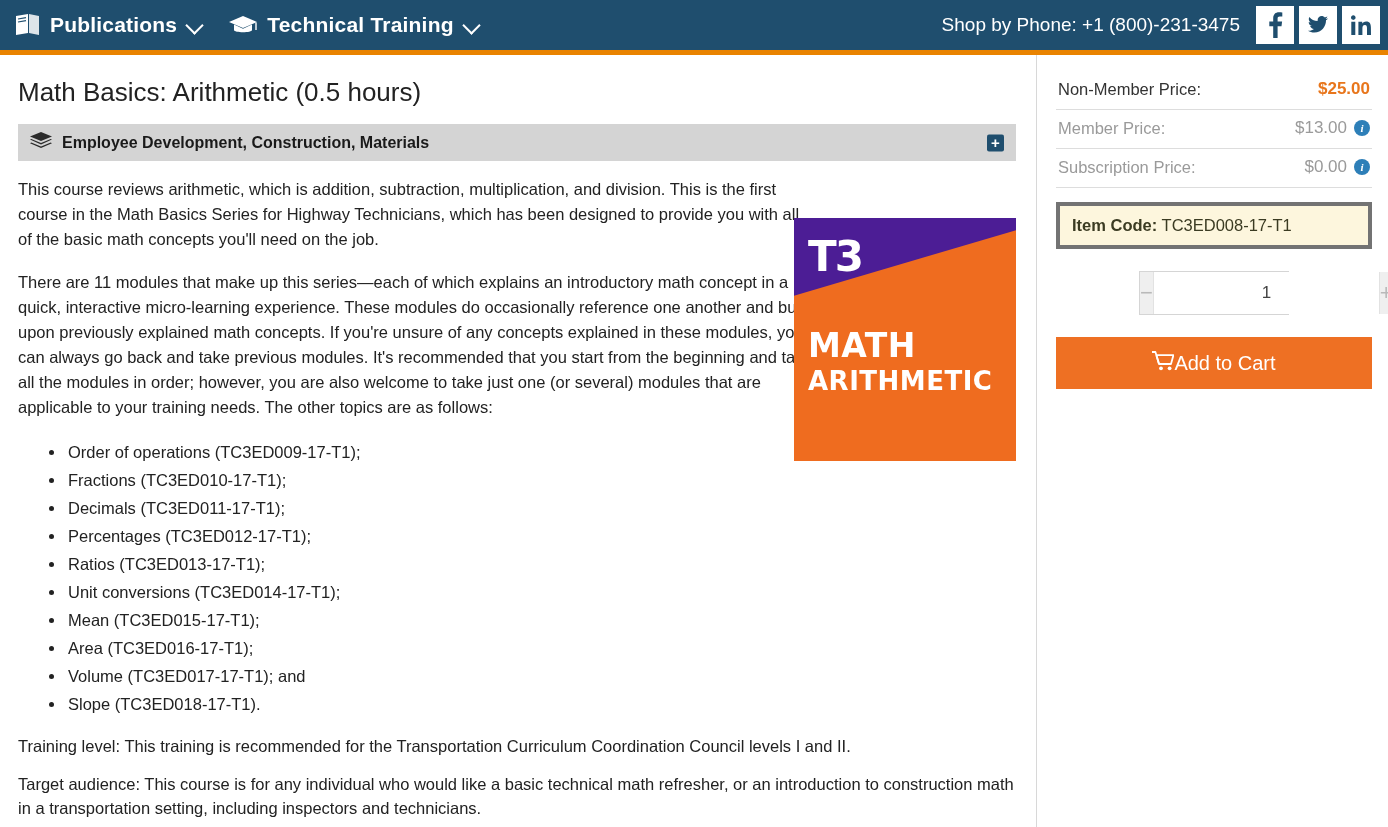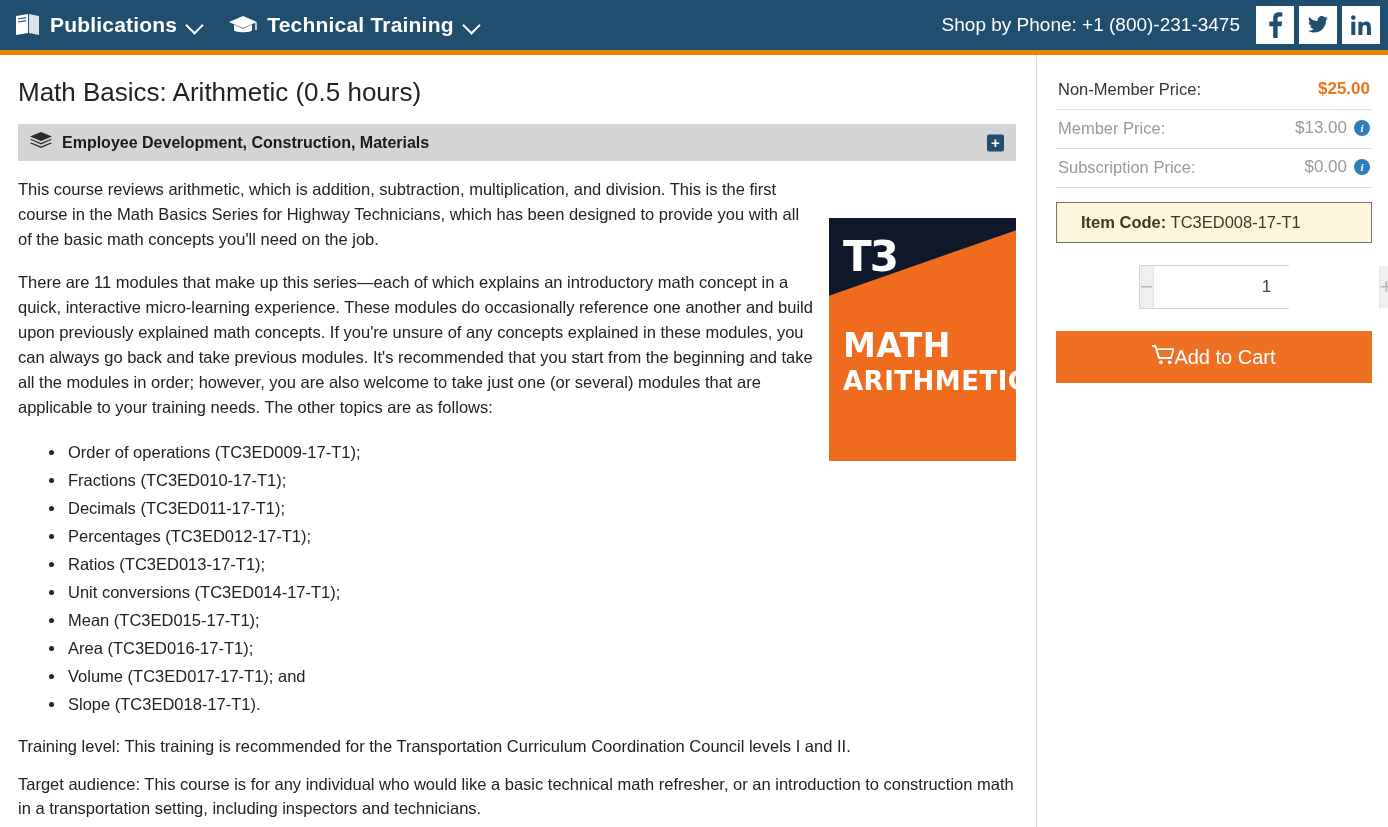--- a/index.html
+++ b/index.html
@@ -155,23 +155,23 @@
     line-height: 25px;
     color: #222222;
     margin: 0 0 18px 0;
   }
   .para-wrap { width: 795px; }
 
   .course-thumb {
     position: absolute;
     right: 20px;
     top: 163px;
-    width: 187px;
+    width: 222px;
     height: 243px;
-    background: #0f172a;
+    background: #4c1d95;
     overflow: hidden;
   }
   .thumb-orange {
     position: absolute;
     left: 0; bottom: 0;
     width: 100%; height: 100%;
     background: #ef6c1f;
     clip-path: polygon(0 32%, 100% 5%, 100% 100%, 0 100%);
   }
   .thumb-t3 {
@@ -247,22 +247,22 @@
     font-style: italic;
     font-family: "Liberation Serif", serif;
     cursor: pointer;
     vertical-align: middle;
   }
   .pval-wrap { display: flex; align-items: center; }
 
   .item-code {
     margin-top: 14px;
     background: #fdf6dd;
-    border: 1px solid #737373;
-    padding: 10px 24px;
+    border: 4px solid #737373;
+    padding: 10px 12px;
     font-size: 16.5px;
     color: #3b3b22;
   }
   .item-code b { font-weight: bold; }
 
   .qty-wrap {
     margin: 22px auto 0 auto;
     width: 150px;
     height: 44px;
     display: flex;

